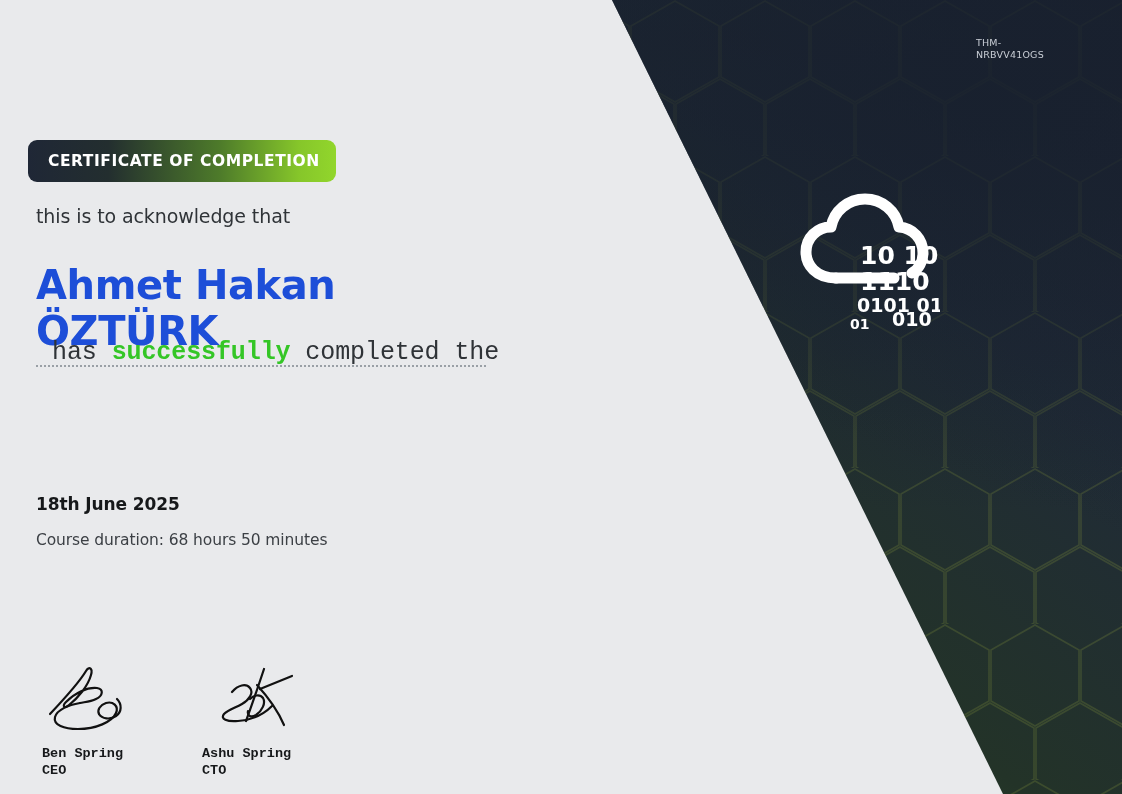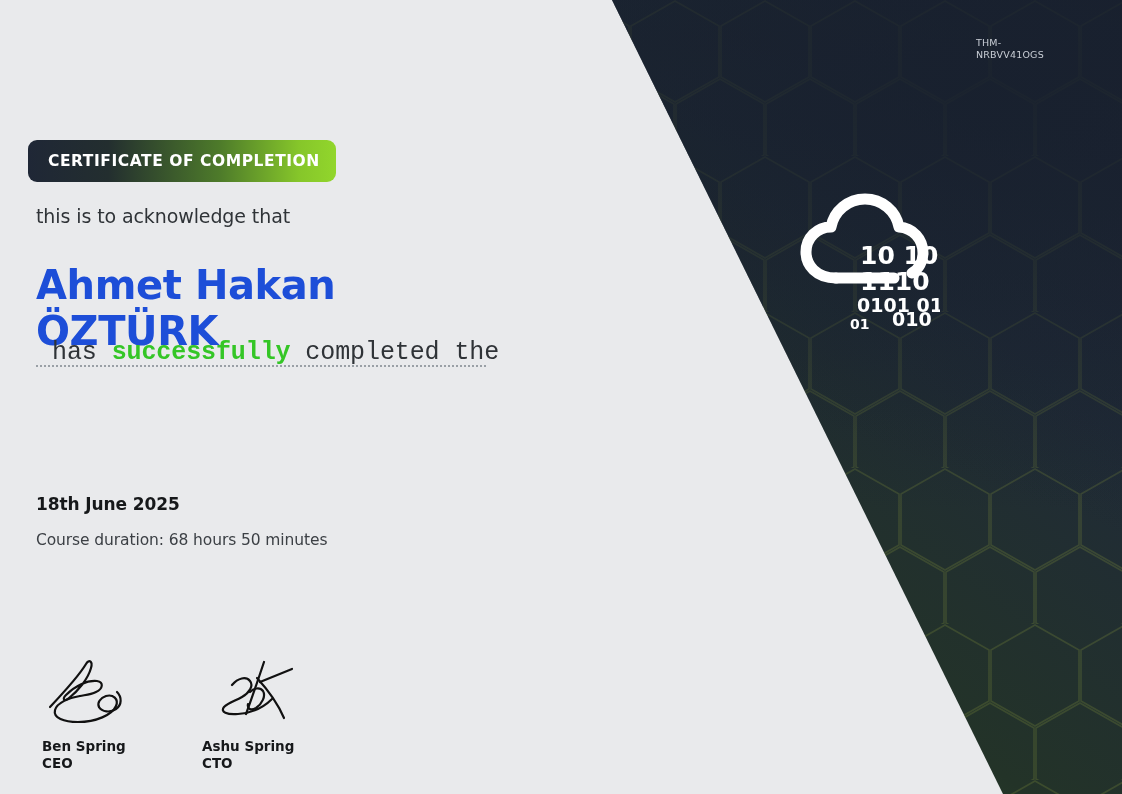--- a/index.html
+++ b/index.html
@@ -191,23 +191,24 @@
   
   .signatures {
     position: absolute;
     left: 0;
     top: 652px;
     width: 420px;
     height: 125px;
   }
   .sig {
     position: absolute;
-    top: 0;
+    top: 7px;
     width: 180px;
     height: 125px;
+    font-family: Liberation Mono, monospace;
   }
   .sig-a { left: 6px; }
   .sig-b { left: 166px; }
   .sig-glyph {
     position: absolute;
     top: 0;
     left: 0;
     width: 110px;
     height: 78px;
   }

